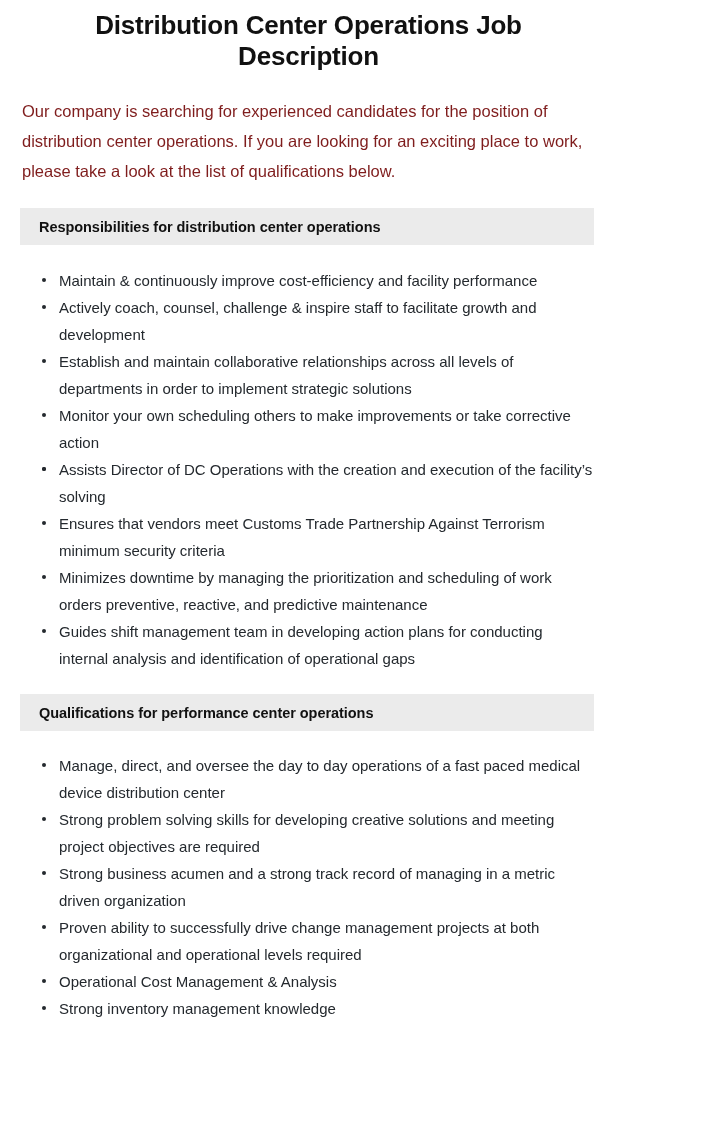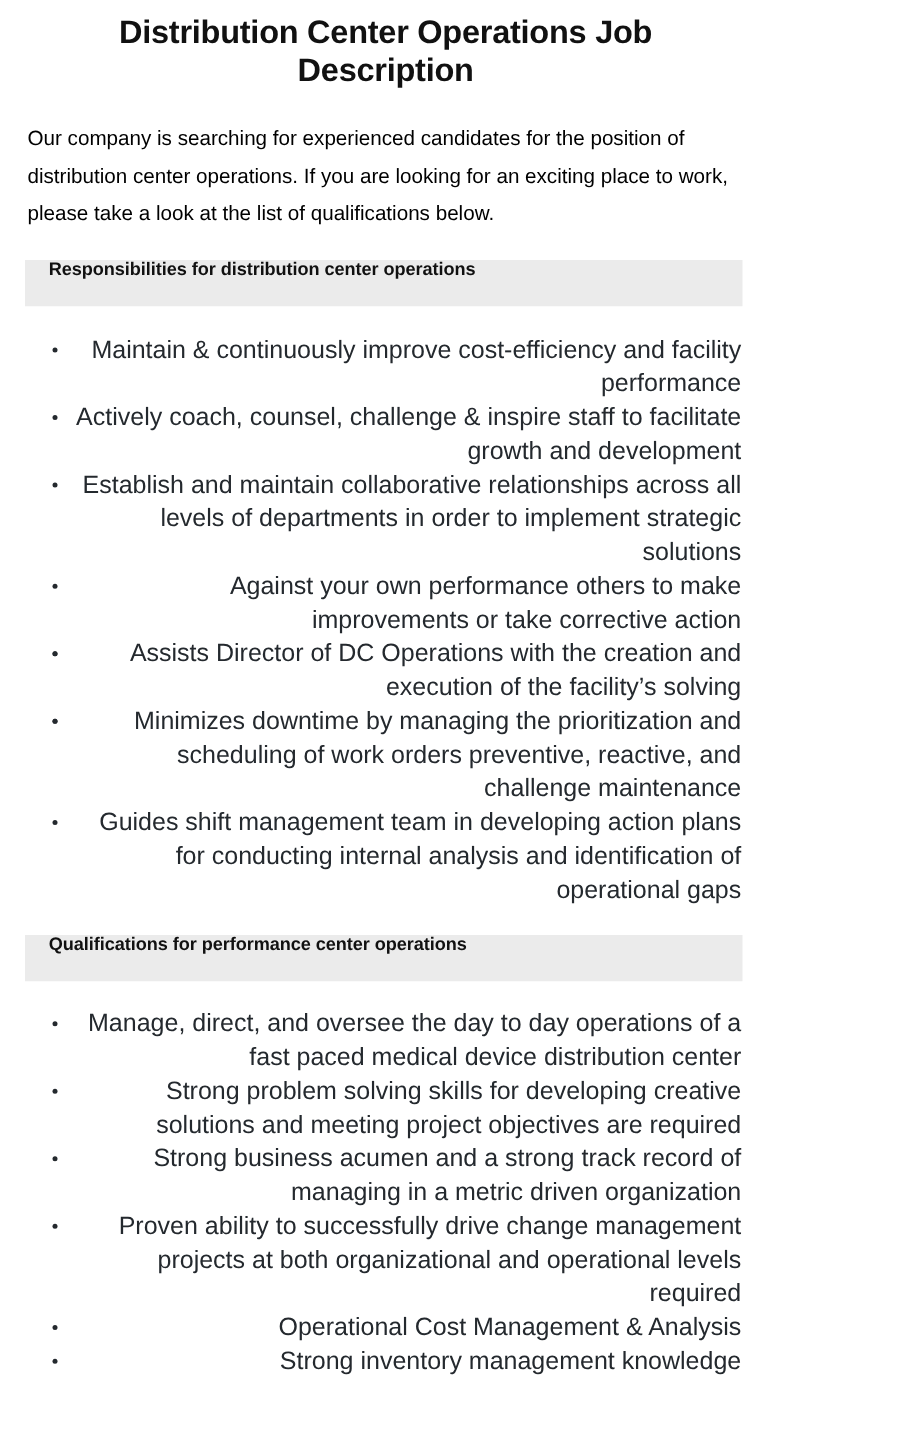--- a/index.html
+++ b/index.html
@@ -31,31 +31,31 @@
     text-align: center;
     letter-spacing: -0.2px;
     color: #111111;
   }
 
   .intro {
     margin: 0;
     padding: 24px 24px 0 22px;
     font-size: 16.5px;
     line-height: 30px;
-    color: #000000;
+    color: #7f1d1d;
     font-weight: normal;
   }
 
   .section-header {
     margin: 22px 23px 0 20px;
     background: #ebebeb;
     box-sizing: border-box;
     height: 37px;
     display: flex;
-    align-items: flex-start;
+    align-items: center;
     padding: 0 0 0 19px;
   }
   .section-header-text {
     font-size: 14.5px;
     font-weight: bold;
     color: #111111;
     letter-spacing: -0.05px;
   }
 
   ul.bullet-list {
@@ -67,24 +67,23 @@
     padding-top: 22px;
   }
   ul.bullet-list.second {
     padding-top: 21px;
   }
 
   ul.bullet-list li {
     position: relative;
     margin: 0;
     padding: 0 24px 0 59px;
-    font-size: 20px;
+    font-size: 15px;
     line-height: 27px;
     color: #24292e;
-    text-align: right;
   }
   ul.bullet-list li .bullet-dot {
     position: absolute;
     left: 42px;
     top: 11px;
     width: 4px;
     height: 4px;
     border-radius: 50%;
     background: #24292e;
   }
@@ -113,35 +112,36 @@
       <li>
         <span class="bullet-dot"></span>
         <span class="li-text">Actively coach, counsel, challenge &amp; inspire staff to facilitate growth and development</span>
       </li>
       <li>
         <span class="bullet-dot"></span>
         <span class="li-text">Establish and maintain collaborative relationships across all levels of departments in order to implement strategic solutions</span>
       </li>
       <li>
         <span class="bullet-dot"></span>
-        <span class="li-text">Against your own performance others to make improvements or take corrective action</span>
+        <span class="li-text">Monitor your own scheduling others to make improvements or take corrective action</span>
       </li>
       <li>
         <span class="bullet-dot"></span>
       </li>
       <li>
         <span class="bullet-dot"></span>
         <span class="li-text">Assists Director of DC Operations with the creation and execution of the facility’s solving</span>
       </li>
       <li>
         <span class="bullet-dot"></span>
+        <span class="li-text">Ensures that vendors meet Customs Trade Partnership Against Terrorism minimum security criteria</span>
       </li>
       <li>
         <span class="bullet-dot"></span>
-        <span class="li-text">Minimizes downtime by managing the prioritization and scheduling of work orders preventive, reactive, and challenge maintenance</span>
+        <span class="li-text">Minimizes downtime by managing the prioritization and scheduling of work orders preventive, reactive, and predictive maintenance</span>
       </li>
       <li>
         <span class="bullet-dot"></span>
         <span class="li-text">Guides shift management team in developing action plans for conducting internal analysis and identification of operational gaps</span>
       </li>
     </ul>
 
   <div class="section-header">
     <span class="section-header-text">Qualifications for performance center operations</span>
   </div>

